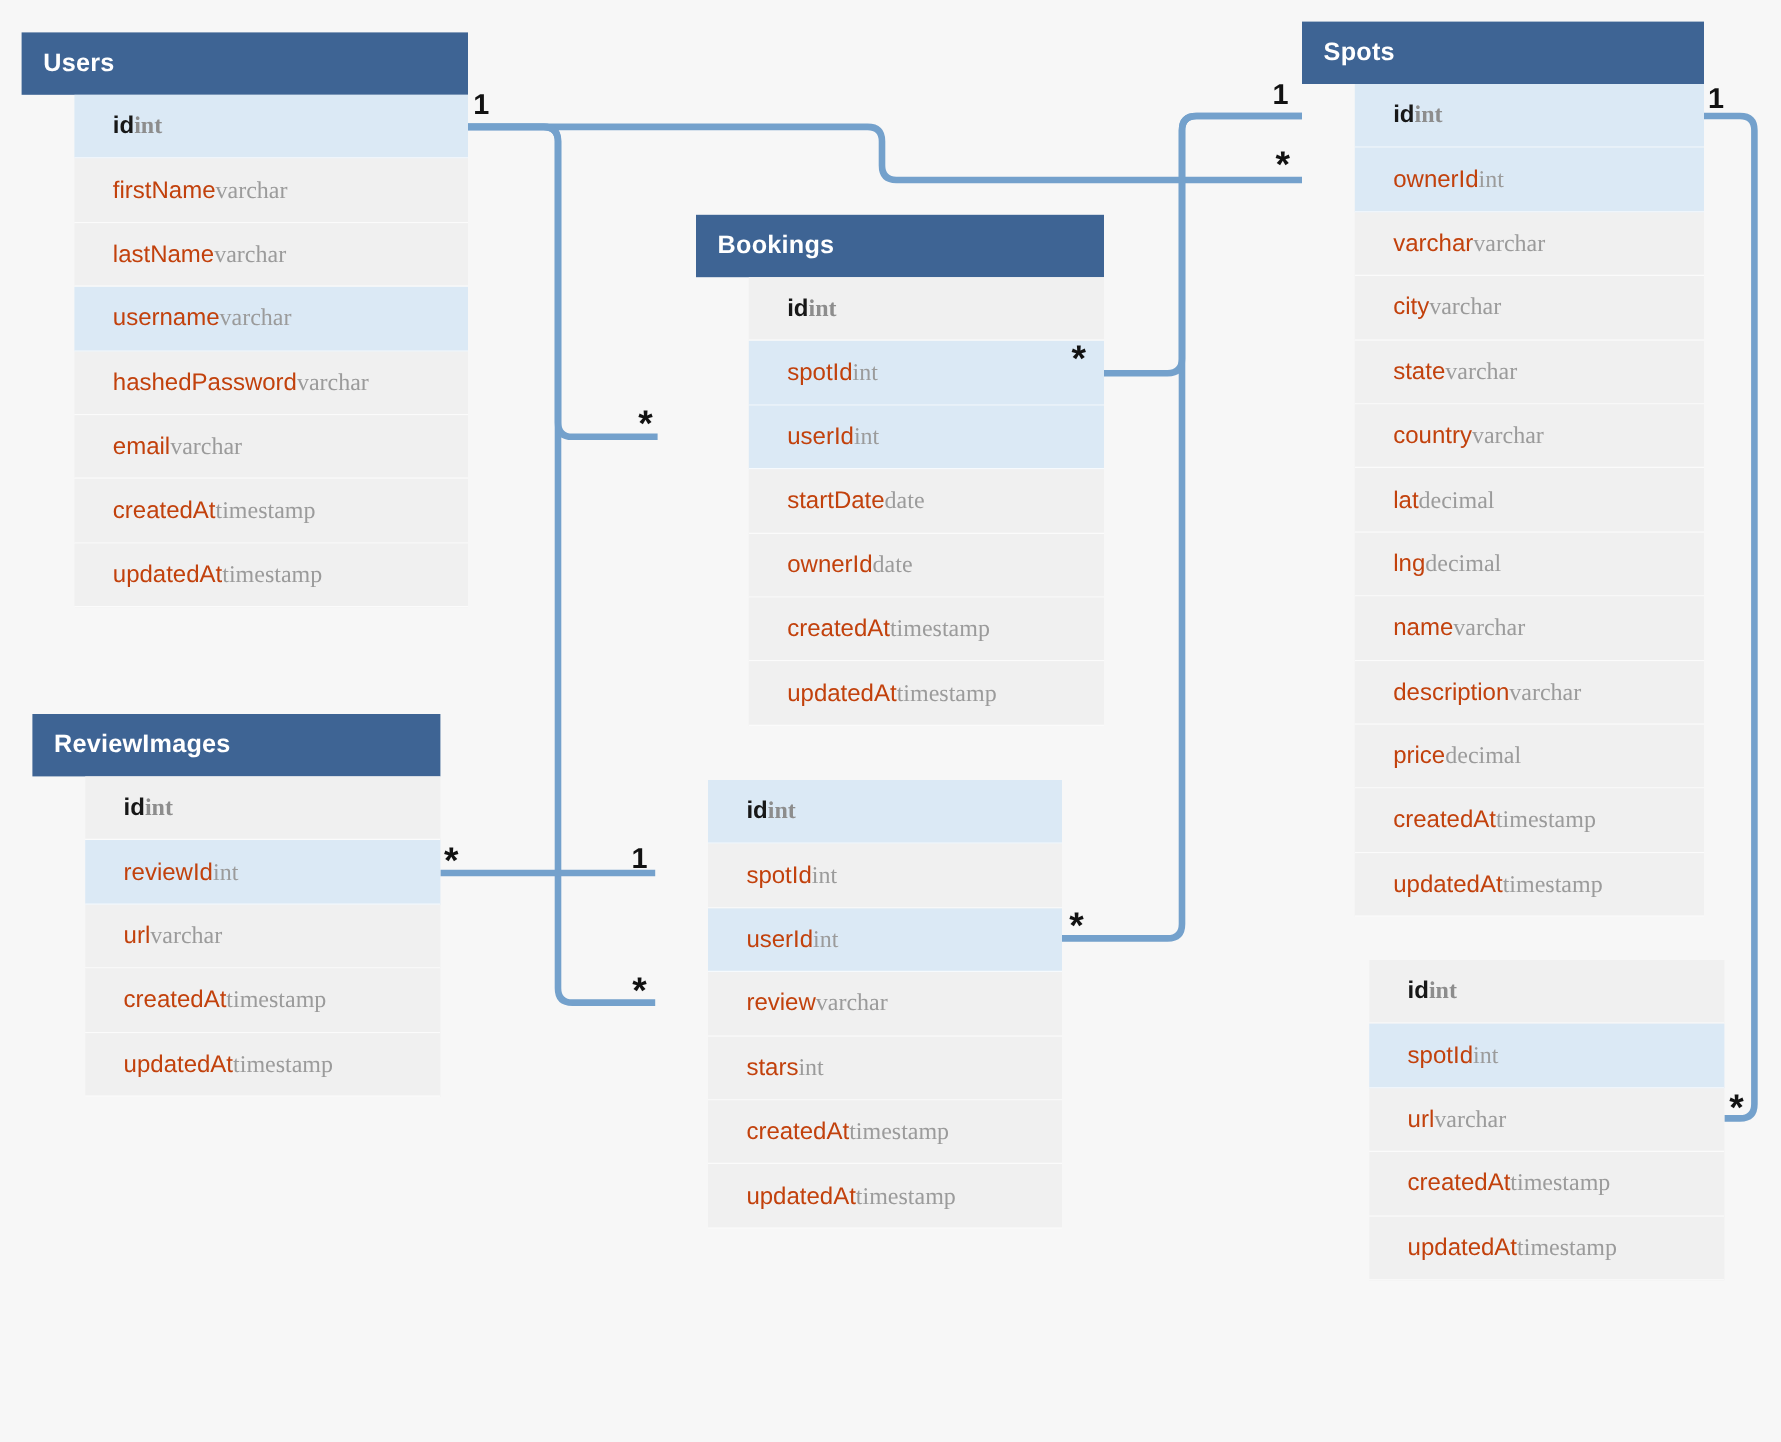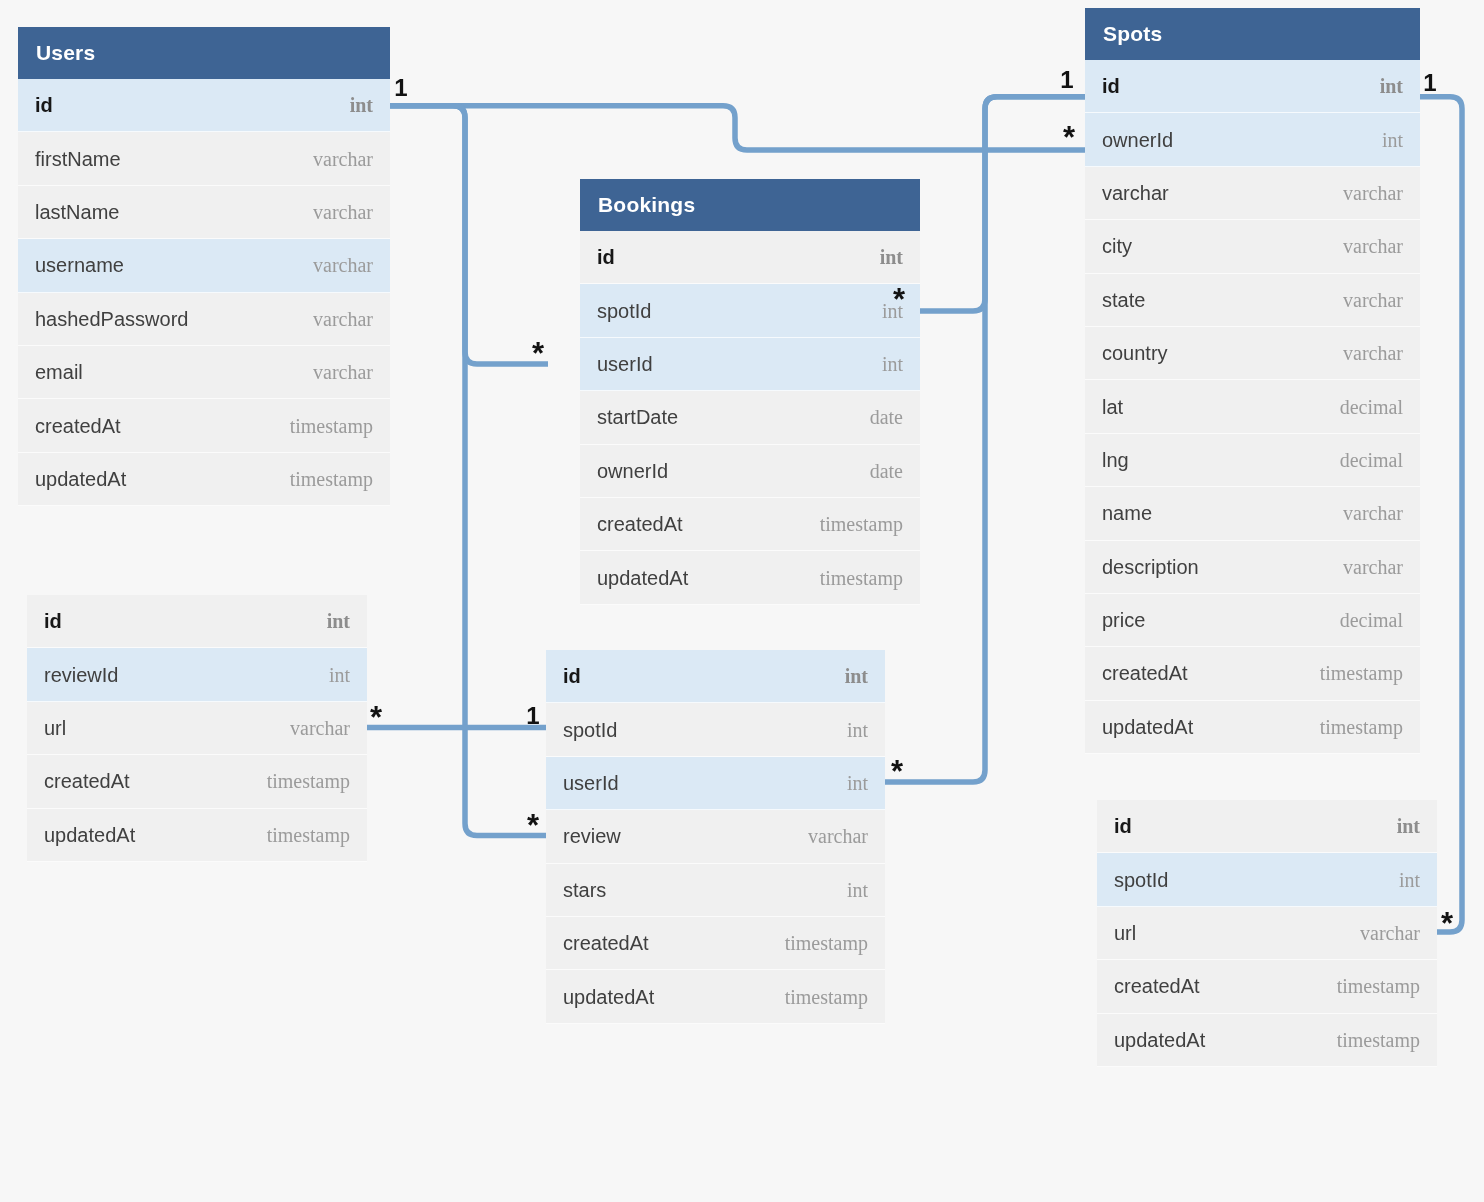--- a/index.html
+++ b/index.html
@@ -13,26 +13,27 @@
   .links path{pointer-events:stroke;}
   .table{position:absolute;}
   .thead{
     height:52px;background:#3e6494;color:#ffffff;
     font-weight:700;font-size:21px;letter-spacing:.2px;
     display:flex;align-items:center;padding:0 18px;
     box-sizing:border-box;
   }
   .row{
     height:53.4px;background:#f0f0f0;
-    display:flex;align-items:center;justify-content:space-between;
-    padding:0 17px;box-sizing:border-box;
+    display:flex;align-items:center;
+    padding:0 32px;box-sizing:border-box;
     box-shadow:inset 0 -1px 0 rgba(255,255,255,.75);
+    margin-left:44px;
   }
   .row.hl{background:#dbe9f5;}
-  .fname{font-size:20px;color:#404040;white-space:nowrap;}
+  .fname{font-size:20px;color:#c2410c;white-space:nowrap;}
   .ftype{font-size:20px;color:#9b9b9b;white-space:nowrap;font-family:Liberation Serif, serif;}
   .row.pk .fname{font-weight:700;color:#171717;}
   .row.pk .ftype{font-weight:700;color:#8d8d8d;}
   .card{
     position:absolute;transform:translate(-50%,-50%);
     font-weight:700;color:#121212;line-height:1;
   }
   .card.one{font-size:24px;}
   .card.many{font-size:31px;}
 </style>
@@ -112,21 +113,21 @@
     <div class="row">
       <span class="fname">createdAt</span>
       <span class="ftype">timestamp</span>
     </div>
     <div class="row">
       <span class="fname">updatedAt</span>
       <span class="ftype">timestamp</span>
     </div>
   </div>
 
-  <div class="table" style="left:1085px;top:8px;width:335px;">
+  <div class="table" style="left:1085px;top:18px;width:335px;">
     <div class="thead">Spots</div>
     <div class="row hl pk">
       <span class="fname">id</span>
       <span class="ftype">int</span>
     </div>
     <div class="row hl">
       <span class="fname">ownerId</span>
       <span class="ftype">int</span>
     </div>
     <div class="row">
@@ -169,20 +170,21 @@
       <span class="fname">createdAt</span>
       <span class="ftype">timestamp</span>
     </div>
     <div class="row">
       <span class="fname">updatedAt</span>
       <span class="ftype">timestamp</span>
     </div>
   </div>
 
   <div class="table" style="left:27px;top:595px;width:340px;">
+    <div class="thead">ReviewImages</div>
     <div class="row pk">
       <span class="fname">id</span>
       <span class="ftype">int</span>
     </div>
     <div class="row hl">
       <span class="fname">reviewId</span>
       <span class="ftype">int</span>
     </div>
     <div class="row">
       <span class="fname">url</span>

